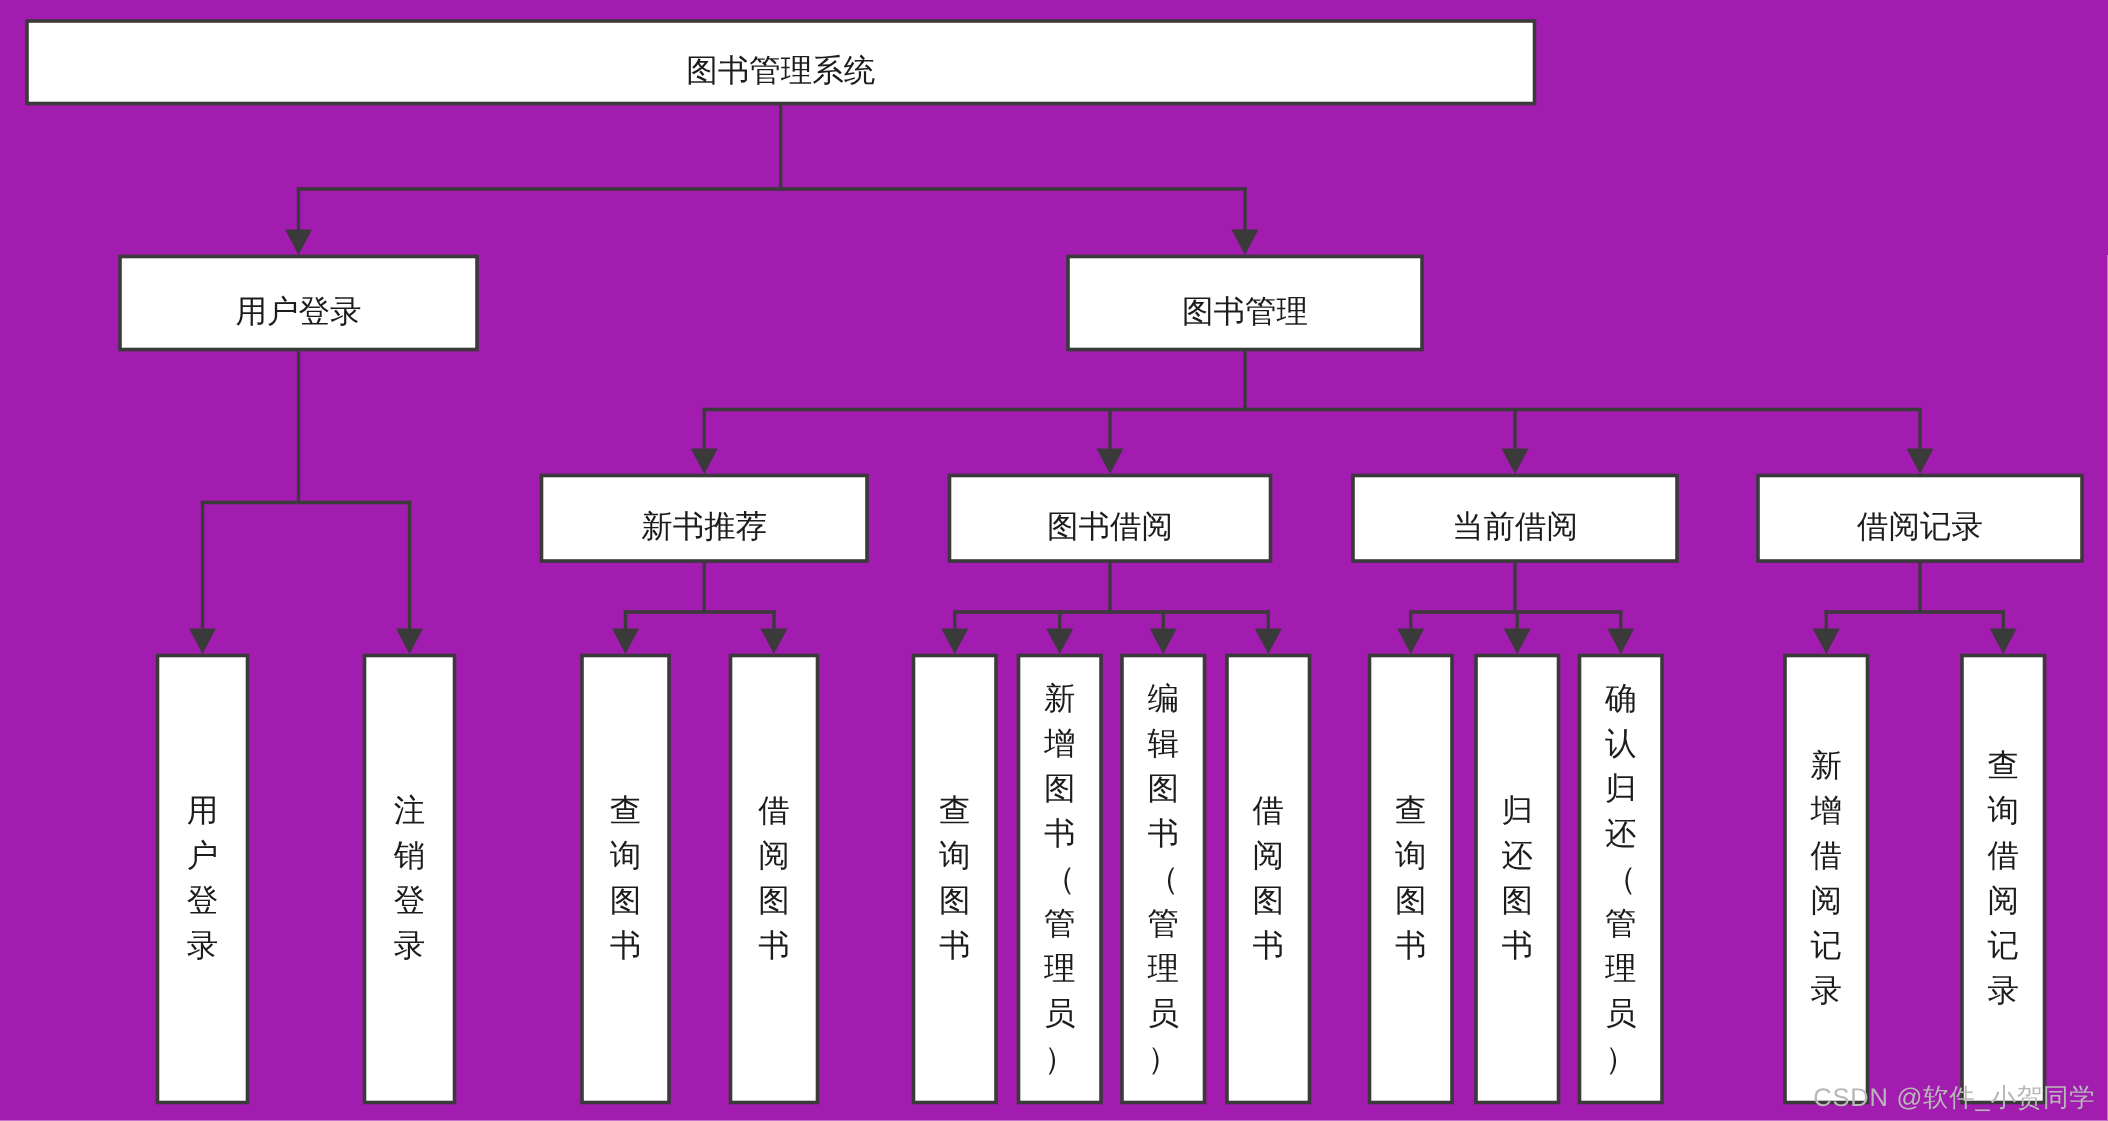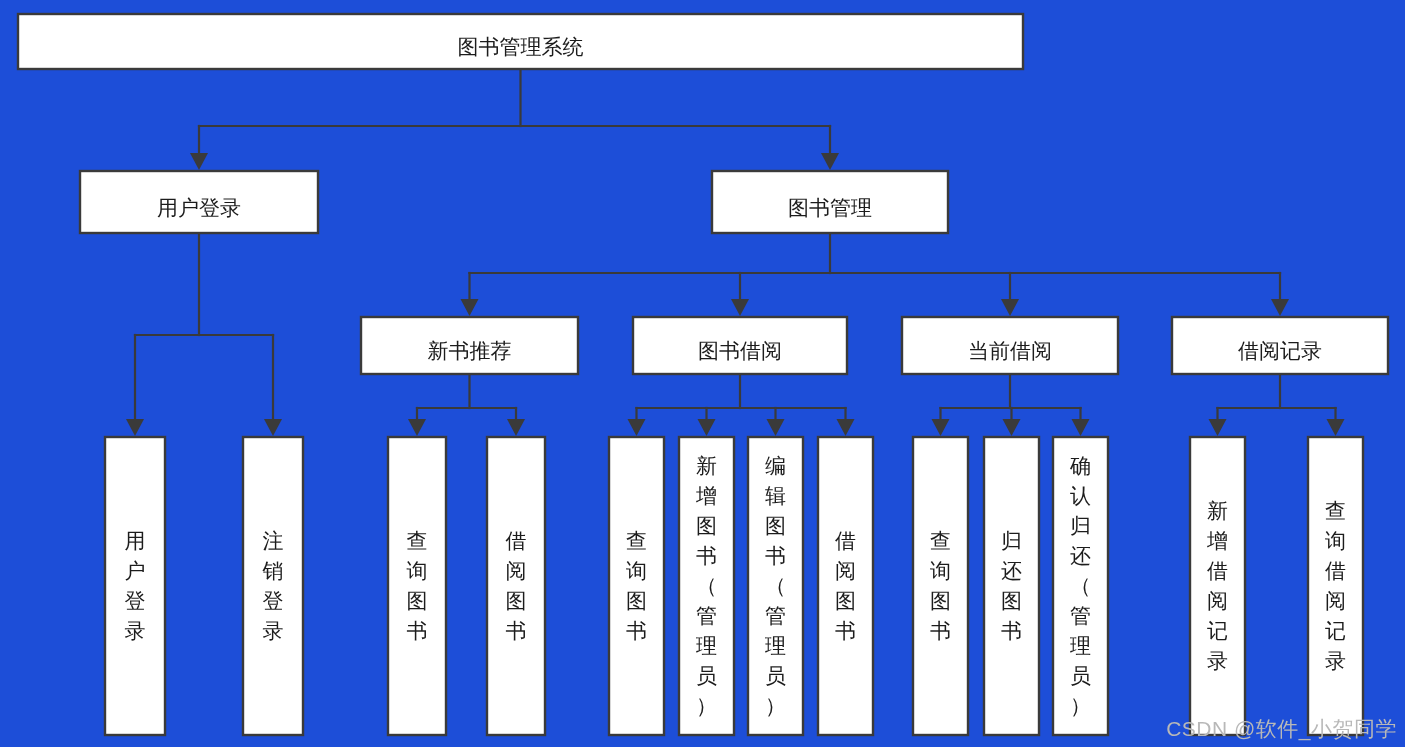--- a/index.html
+++ b/index.html
@@ -10,21 +10,21 @@
   body {
     width: 1405px;
     height: 747px;
     font-family: "Liberation Sans", "DejaVu Sans", sans-serif;
     overflow: hidden;
   }
   #diagram-root {
     position: relative;
     width: 1405px;
     height: 747px;
-    background: #1d4ed8;
+    background: #a21caf;
   }
   svg#flow-svg {
     position: absolute;
     left: 0;
     top: 0;
     width: 1405px;
     height: 747px;
   }
   .node-box {
     fill: #ffffff;
@@ -46,21 +46,21 @@
     font-size: 21px;
     fill: #1c1c1c;
     text-anchor: middle;
     dominant-baseline: middle;
   }
   .watermark-text {
     position: absolute;
     right: 8px;
     bottom: 4px;
     font-family: "Liberation Sans", "DejaVu Sans", sans-serif;
-    font-size: 21px;
+    font-size: 17px;
     color: #b8b8b8;
     letter-spacing: 0.5px;
     user-select: none;
     white-space: nowrap;
   }
 </style>
 </head>
 <body>
 
 <div id="diagram-root">

